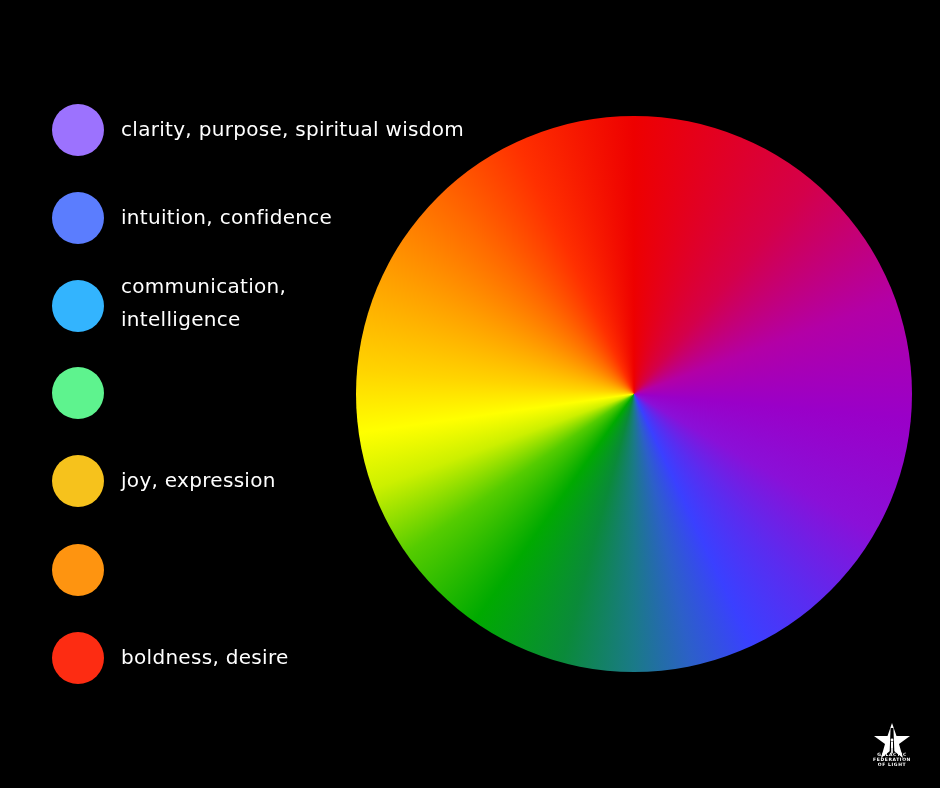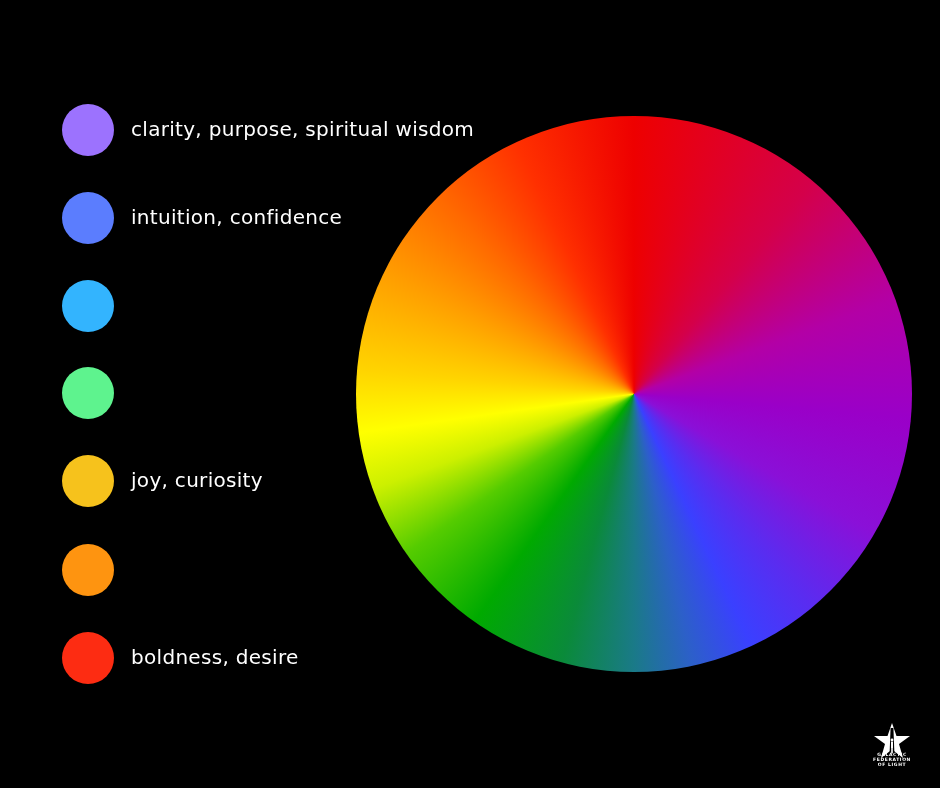--- a/index.html
+++ b/index.html
@@ -1,20 +1,20 @@
 <!DOCTYPE html>
 <html><head>
   <meta charset="utf-8">
   <style>
     html, body { margin: 0; padding: 0; }
     body {
       width: 940px; height: 788px; background: #000000; position: relative;
       overflow: hidden; font-family: "DejaVu Sans", sans-serif; color: #ffffff;
     }
-    .legend-item { position: absolute; left: 62px; height: 52px; width: 420px; }
+    .legend-item { position: absolute; left: 52px; height: 52px; width: 420px; }
     .swatch {
       position: absolute; left: 0; top: 0; width: 52px; height: 52px; border-radius: 50%;
     }
     .label {
       position: absolute; left: 69px; font-size: 20px; line-height: 33px;
       letter-spacing: 0.3px; white-space: nowrap; font-weight: normal;
     }
     .label.single { top: 9px; }
     .label.double { top: -10px; }
     .wheel {
@@ -39,27 +39,31 @@
   <div class="legend-item" style="top:104px;">
     <div class="swatch" style="background:#9c72fe;"></div>
     <div class="label single">clarity, purpose, spiritual wisdom</div>
   </div>
   <div class="legend-item" style="top:192px;text-align:center;">
     <div class="swatch" style="background:#5b7dfe;"></div>
     <div class="label single">intuition, confidence</div>
   </div>
   <div class="legend-item" style="top:280px;">
     <div class="swatch" style="background:#33b4fe;"></div>
+    <div class="label double">
+      <div>communication,</div>
+      <div>intelligence</div>
+    </div>
   </div>
   <div class="legend-item" style="top:367px;">
     <div class="swatch" style="background:#5ef38e;"></div>
   </div>
   <div class="legend-item" style="top:455px;">
     <div class="swatch" style="background:#f6c21c;"></div>
-    <div class="label single">joy, curiosity</div>
+    <div class="label single">joy, expression</div>
   </div>
   <div class="legend-item" style="top:544px;">
     <div class="swatch" style="background:#fe9410;"></div>
   </div>
   <div class="legend-item" style="top:632px;">
     <div class="swatch" style="background:#fd2c12;"></div>
     <div class="label single">boldness, desire</div>
   </div>
 </div>
 

